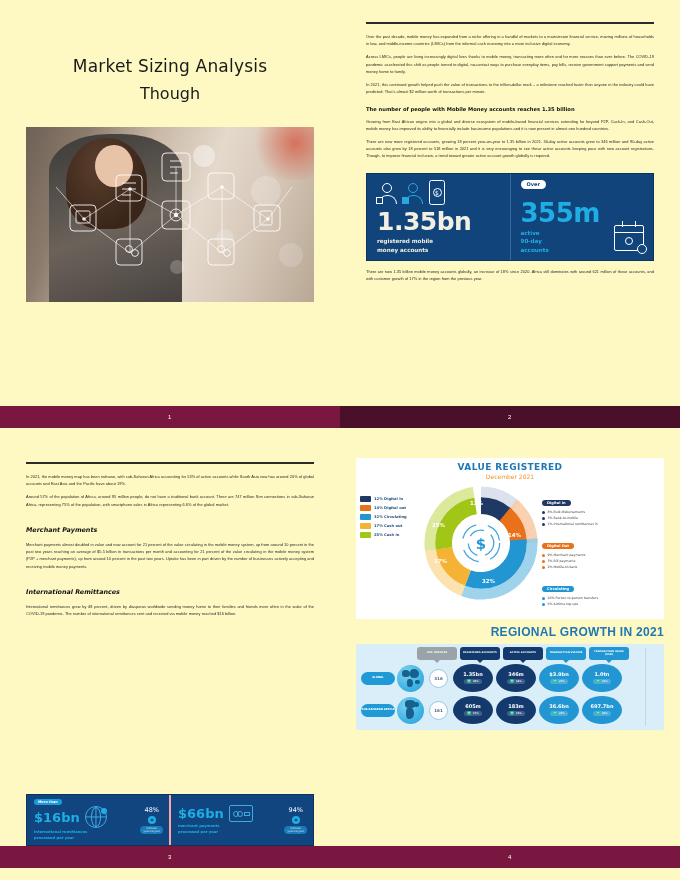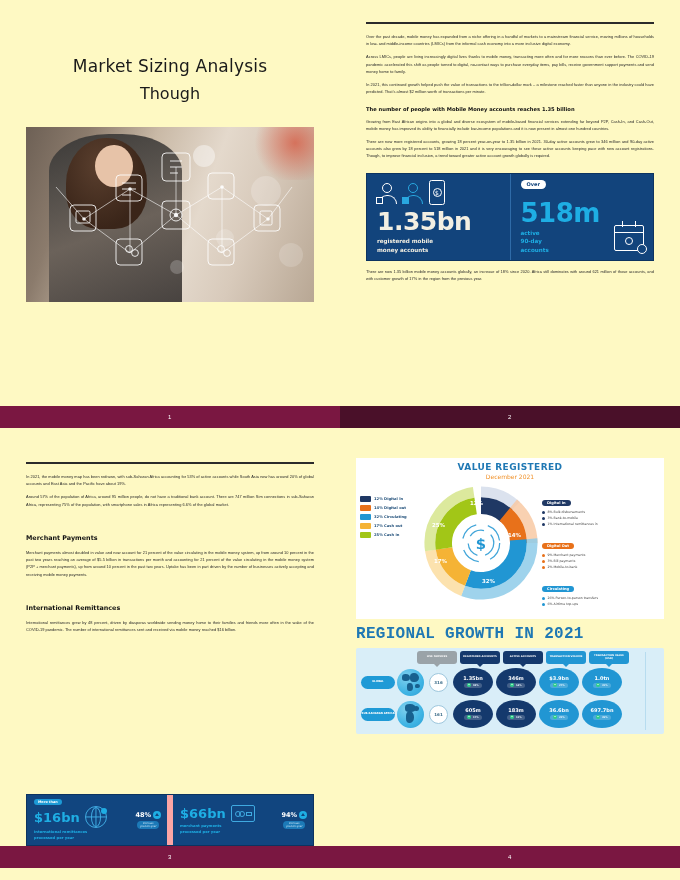--- a/index.html
+++ b/index.html
@@ -105,21 +105,21 @@
     margin-bottom: 6px;
     letter-spacing: .05px;
   }
   h3.sub {
     font-family: "DejaVu Sans", sans-serif;
     font-size: 5.2px;
     font-weight: bold;
     color: #111;
     margin: 4px 0 6px 0;
   }
-  h3.sub.big { font-size: 6.4px; margin: 20px 0 7px 0; }
+  h3.sub.big { font-size: 6.4px; margin: 12px 0 7px 0; font-style: italic; }
 
   
   .info-banner {
     margin: 7px 0 7px 0;
     background: #12447c;
     border: 1px solid #0d3460;
     display: flex;
     height: 88px;
     overflow: hidden;
   }
@@ -193,21 +193,21 @@
 
   
   .info-banner2 {
     margin-top: auto; margin-bottom: 34px;
     background: #11457f;
     border: 1px solid #0c3360;
     height: 52px; display: flex;
     position: relative;
   }
   .ib2-cell { flex: 1; padding: 21px 7px; position: relative; display: flex; flex-direction: column; justify-content: center; }
-  .ib2-cell + .ib2-cell { border-left: 6px solid #fca5a5; }
+  .ib2-cell + .ib2-cell { border-left: 2px solid #fca5a5; }
   .ib2-badge {
     background: #1c9ad6; color: #ffffff;
     font-family: "DejaVu Sans", sans-serif;
     font-size: 3.4px; font-weight: bold;
     padding: 1px 4px; border-radius: 5px;
     display: inline-block; width: fit-content; margin-bottom: 1px;
   }
   .ib2-num {
     font-family: "DejaVu Sans", sans-serif;
     font-weight: bold; font-size: 13px; color: #1eaee4; line-height: 1;
@@ -215,22 +215,22 @@
   .ib2-desc {
     font-family: "DejaVu Sans", sans-serif;
     font-size: 3.7px; font-weight: bold; color: #1eaee4; line-height: 1.45; margin-top: 2px;
   }
   .ib2-right {
     position: absolute; right: 6px; top: 50%; transform: translateY(-50%);
     display: flex; flex-direction: column; align-items: center;
   }
   .ib2-pct {
     font-family: "DejaVu Sans", sans-serif;
-    font-size: 6.5px; font-weight: bold; color: #ffffff;
-    display: flex; align-items: center; gap: 2px;
+    font-size: 6.5px; font-weight: normal; color: #ffffff;
+    display: flex; align-items: center; gap: 2px; flex-direction: column;
   }
   .ib2-arrow {
     width: 8px; height: 8px; border-radius: 50%; background: #1eaee4;
     position: relative;
   }
   .ib2-arrow::after {
     content: ""; position: absolute; left: 2px; top: 2.4px;
     border-left: 2px solid transparent; border-right: 2px solid transparent;
     border-bottom: 3.2px solid #11457f;
   }
@@ -297,22 +297,22 @@
     font-family: "DejaVu Sans", sans-serif; font-size: 3.6px; font-weight: bold;
     color: #ffffff; padding: 1px 5px; border-radius: 6px; display: inline-block;
   }
   .callout-item { display: flex; align-items: center; gap: 2.5px; margin-top: 2px; }
   .callout-dot { width: 3px; height: 3px; border-radius: 50%; flex: none; }
   .callout-txt { font-family: "DejaVu Sans", sans-serif; font-size: 3.2px; color: #444; }
 
   
   .rg-card { width: 100%; margin-top: 6px; }
   .rg-title {
-    font-family: Liberation Mono, monospace; font-weight: bold;
-    font-size: 16px; color: #1f78b4; text-align: left; letter-spacing: .3px;
+    font-family: Liberation Sans, sans-serif; font-weight: bold;
+    font-size: 12px; color: #1f78b4; text-align: right; letter-spacing: .3px;
     margin-bottom: 5px;
   }
   .rg-table { background: #d9eef8; border-radius: 2px; padding: 3px 5px 6px 5px; position: relative; }
   .rg-head { display: flex; align-items: flex-end; gap: 3px; padding-left: 56px; margin-bottom: 3px; }
   .rg-hcell {
     width: 40px; height: 13px; border-radius: 3px;
     display: flex; align-items: center; justify-content: center; text-align: center;
     font-family: "DejaVu Sans", sans-serif; font-size: 2.5px; font-weight: bold;
     color: #ffffff; line-height: 1.15; padding: 0 2px; position: relative;
   }
@@ -459,21 +459,21 @@
         <div class="ib-label" style="white-space:pre-line">registered mobile
 money accounts</div>
       </div>
       <div class="ib-right">
         <div class="ib-over">Over</div>
         <div class="ico-cal">
           <div class="bar"></div>
             <div class="dot"></div>
             <div class="tick"></div>
         </div>
-        <div class="ib-bignum teal">518m</div>
+        <div class="ib-bignum teal">355m</div>
         <div class="ib-label teal" style="white-space:pre-line">active
 90-day
 accounts</div>
       </div>
     </div>
 
     <p class="body">There are now 1.35 billion mobile money accounts globally, an increase of 18% since 2020. Africa still dominates with around 621 million of those accounts, and with customer growth of 17% in the region from the previous year.</p>
 
     <div class="page-footer">
       <span>2</span>

